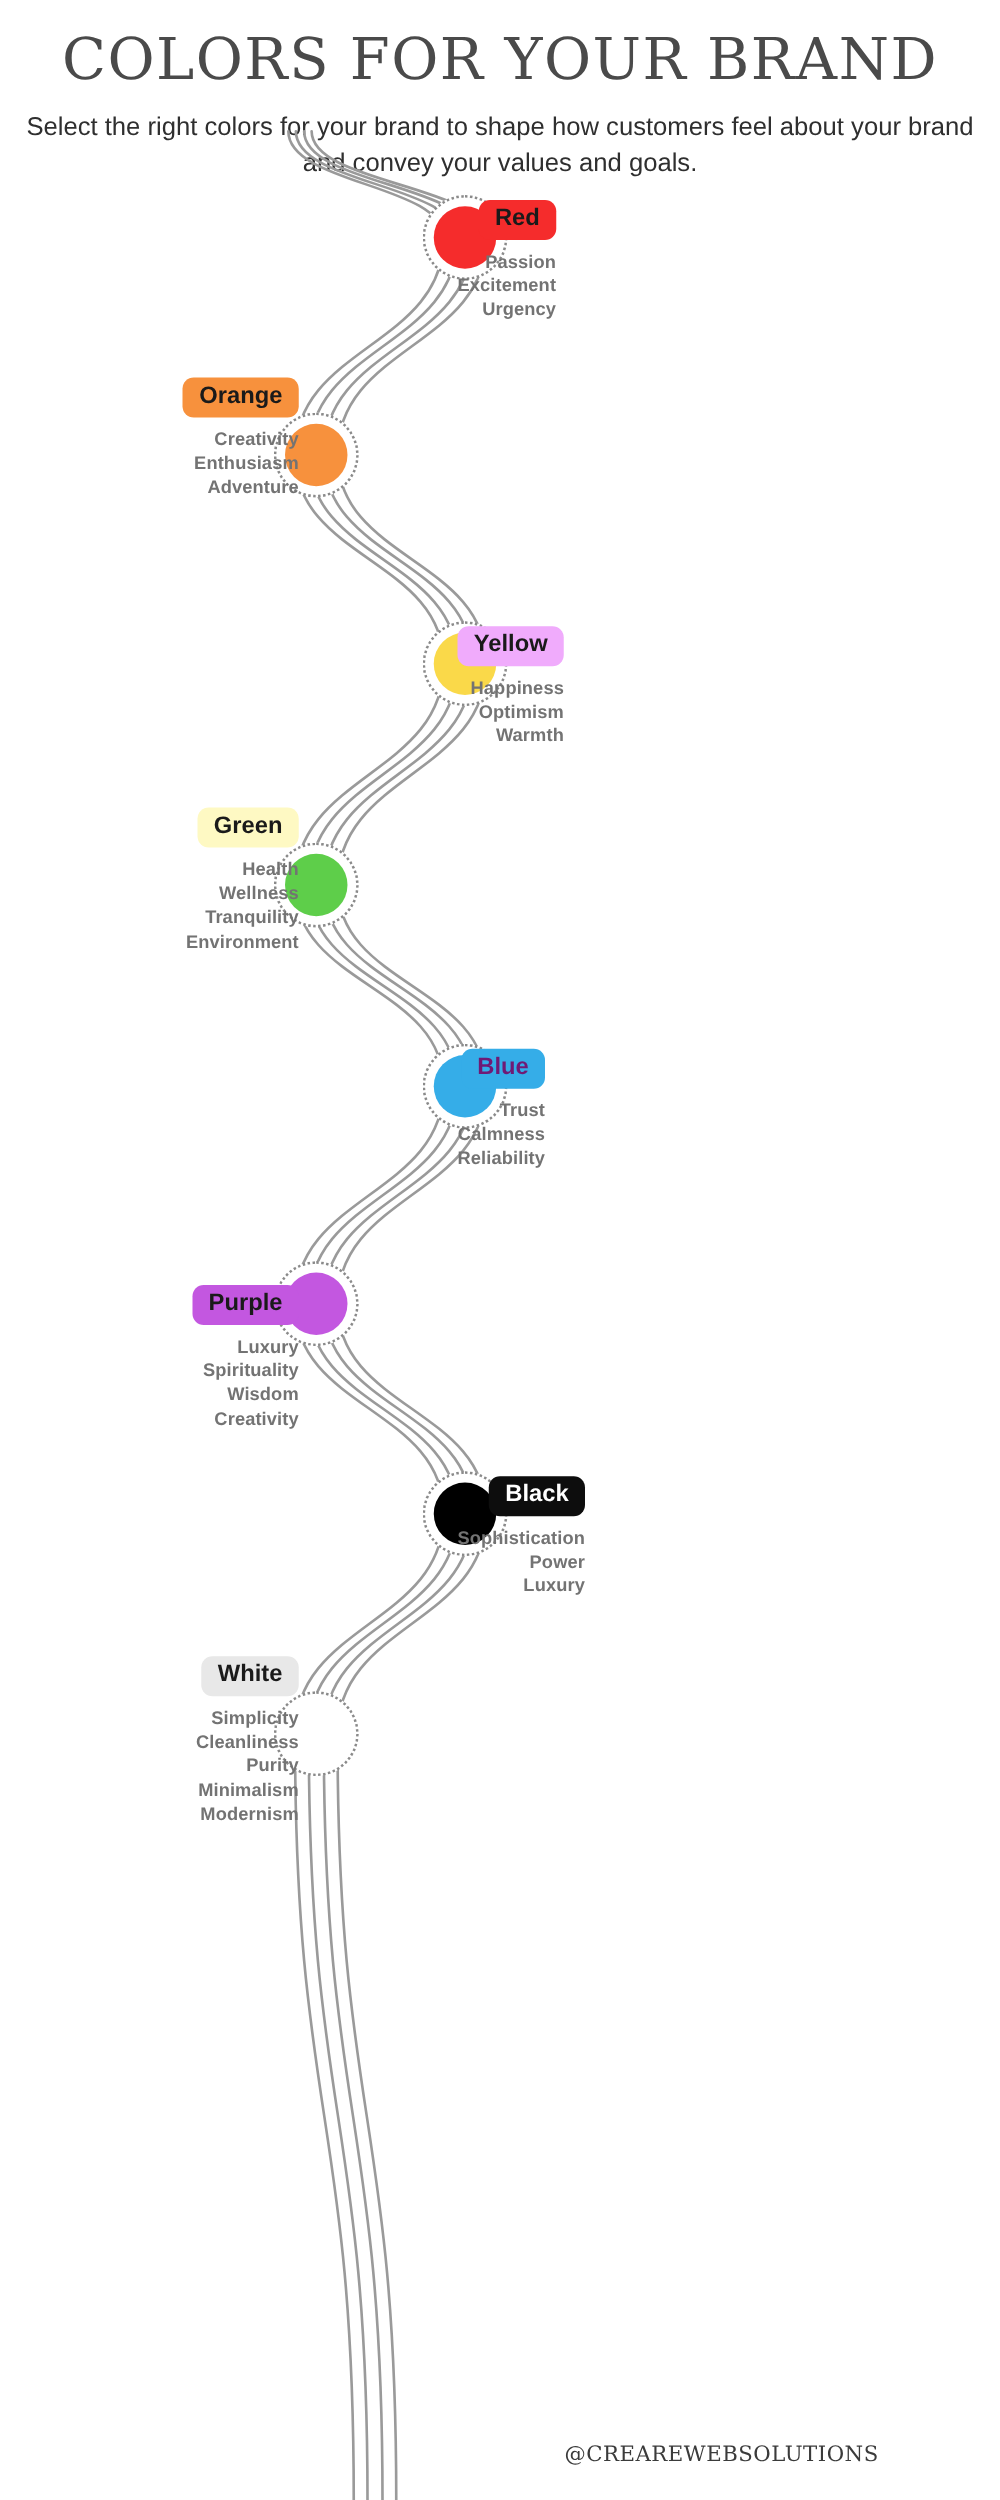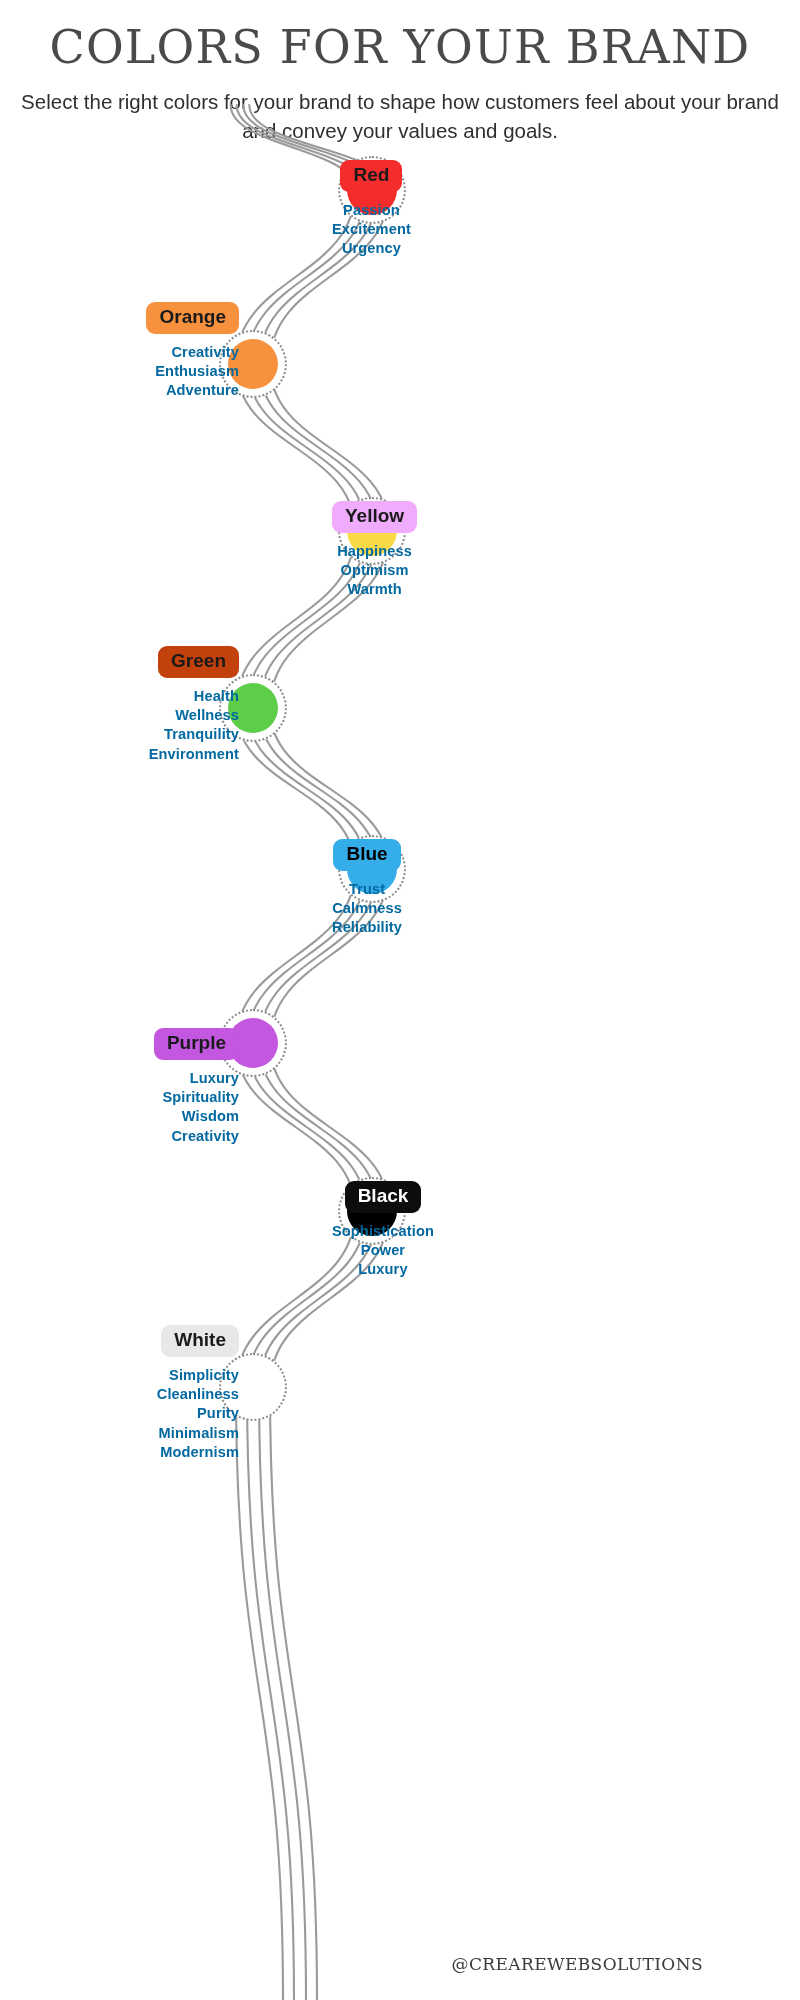--- a/index.html
+++ b/index.html
@@ -90,27 +90,27 @@
     border-radius: 9px;
     font-size: 19px;
     font-weight: bold;
     color: #1a1a1a;
     line-height: 1.2;
   }
   .traits {
     margin-top: 9px;
     font-size: 14.6px;
     line-height: 1.32;
-    color: #0369a1;
+    color: #737373;
     font-weight: bold;
     letter-spacing: 0.1px;
   }
   .traits div { white-space: nowrap; }
 
-  .info.align-left { text-align: center; }
+  .info.align-left { text-align: right; margin-left: 34px; }
   .info.align-right { text-align: right; }
 
   
   .watermark {
     position: absolute;
     right: 40px;
     bottom: 26px;
     font-family: "DejaVu Serif", "Liberation Serif", serif;
     font-size: 17px;
     letter-spacing: 0.4px;
@@ -158,30 +158,30 @@
         <div class="dot" style="background: rgb(250, 217, 73);"></div>
       </div>
       <div class="info align-left" style="left: 332px; top: 501px;"><span class="pill" style="background: #f0abfc; color: rgb(26, 26, 26);">Yellow</span><div class="traits">
           <div>Happiness</div>
           <div>Optimism</div>
           <div>Warmth</div>
         </div></div>
       <div class="node" style="left: 219px; top: 674px;">
         <div class="dot" style="background: rgb(94, 206, 74);"></div>
       </div>
-      <div class="info align-right" style="right: 504px; top: 646px;"><span class="pill" style="background: #c2410c; color: rgb(26, 26, 26);">Green</span><div class="traits">
+      <div class="info align-right" style="right: 504px; top: 646px;"><span class="pill" style="background: #fef9c3; color: rgb(26, 26, 26);">Green</span><div class="traits">
           <div>Health</div>
           <div>Wellness</div>
           <div>Tranquility</div>
           <div>Environment</div>
         </div></div>
       <div class="node" style="left: 338px; top: 835px;">
         <div class="dot" style="background: rgb(53, 173, 232);"></div>
       </div>
-      <div class="info align-left" style="left: 332px; top: 839px;"><span class="pill" style="background: rgb(53, 173, 232); color: #000000;">Blue</span><div class="traits">
+      <div class="info align-left" style="left: 332px; top: 839px;"><span class="pill" style="background: rgb(53, 173, 232); color: #701a75;">Blue</span><div class="traits">
           <div>Trust</div>
           <div>Calmness</div>
           <div>Reliability</div>
         </div></div>
       <div class="node" style="left: 219px; top: 1009px;">
         <div class="dot" style="background: rgb(195, 87, 224);"></div>
       </div>
       <div class="info align-right" style="right: 504px; top: 1028px;"><span class="pill" style="background: rgb(195, 87, 224); color: rgb(26, 26, 26);">Purple</span><div class="traits">
           <div>Luxury</div>
           <div>Spirituality</div>

